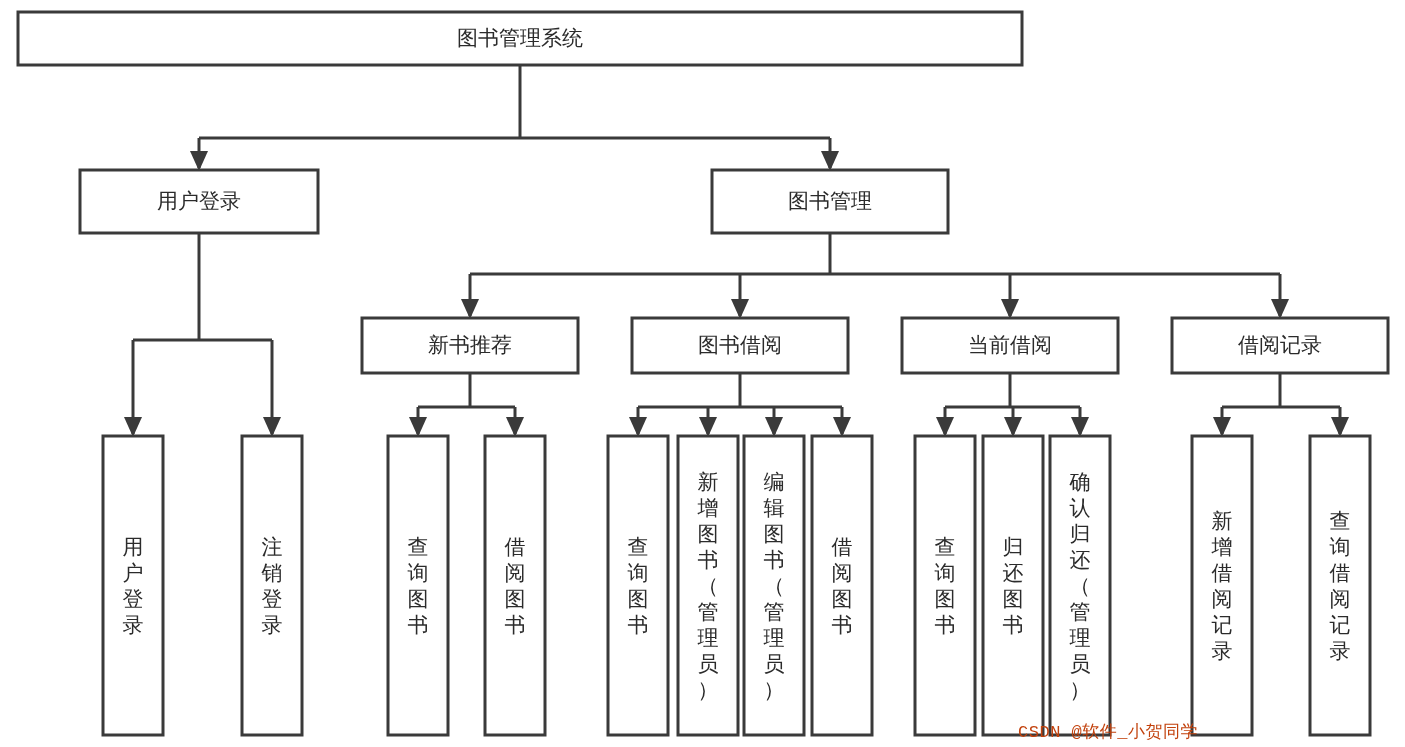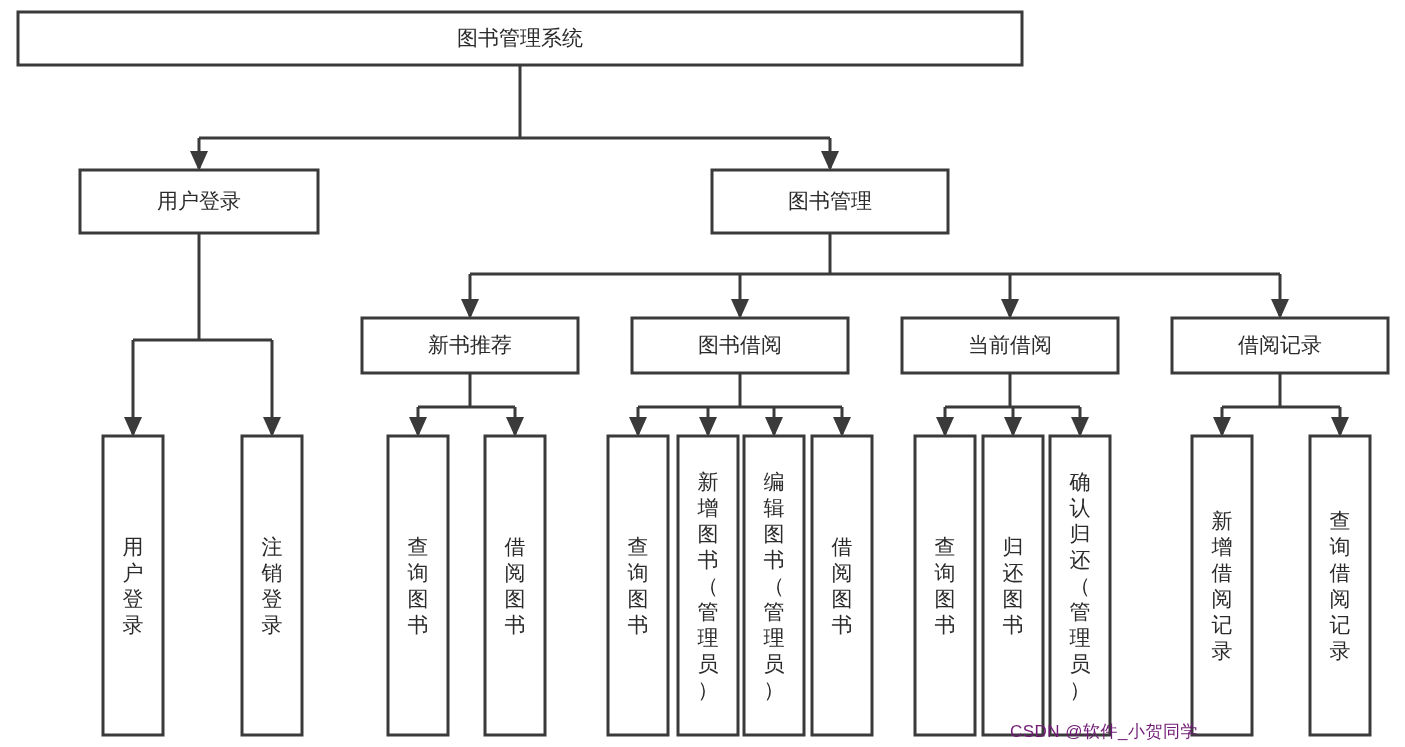--- a/index.html
+++ b/index.html
@@ -51,23 +51,23 @@
   .node-label-v {
     font-family: "Liberation Sans", "DejaVu Sans", sans-serif;
     font-size: 21px;
     fill: #2b2b2b;
     text-anchor: middle;
   }
   .watermark-text {
     position: absolute;
     right: 8px;
     bottom: 4px;
-    font-family: Liberation Sans, sans-serif;
+    font-family: Liberation Mono, monospace;
     font-size: 17px;
-    color: #701a75;
+    color: #c2410c;
     letter-spacing: 0.5px;
     white-space: nowrap;
     user-select: none;
   }
 </style>
 </head>
 <body>
 
 <div id="diagram-root">
   <svg id="tree-svg" viewBox="0 0 1405 747" xmlns="http://www.w3.org/2000/svg">

